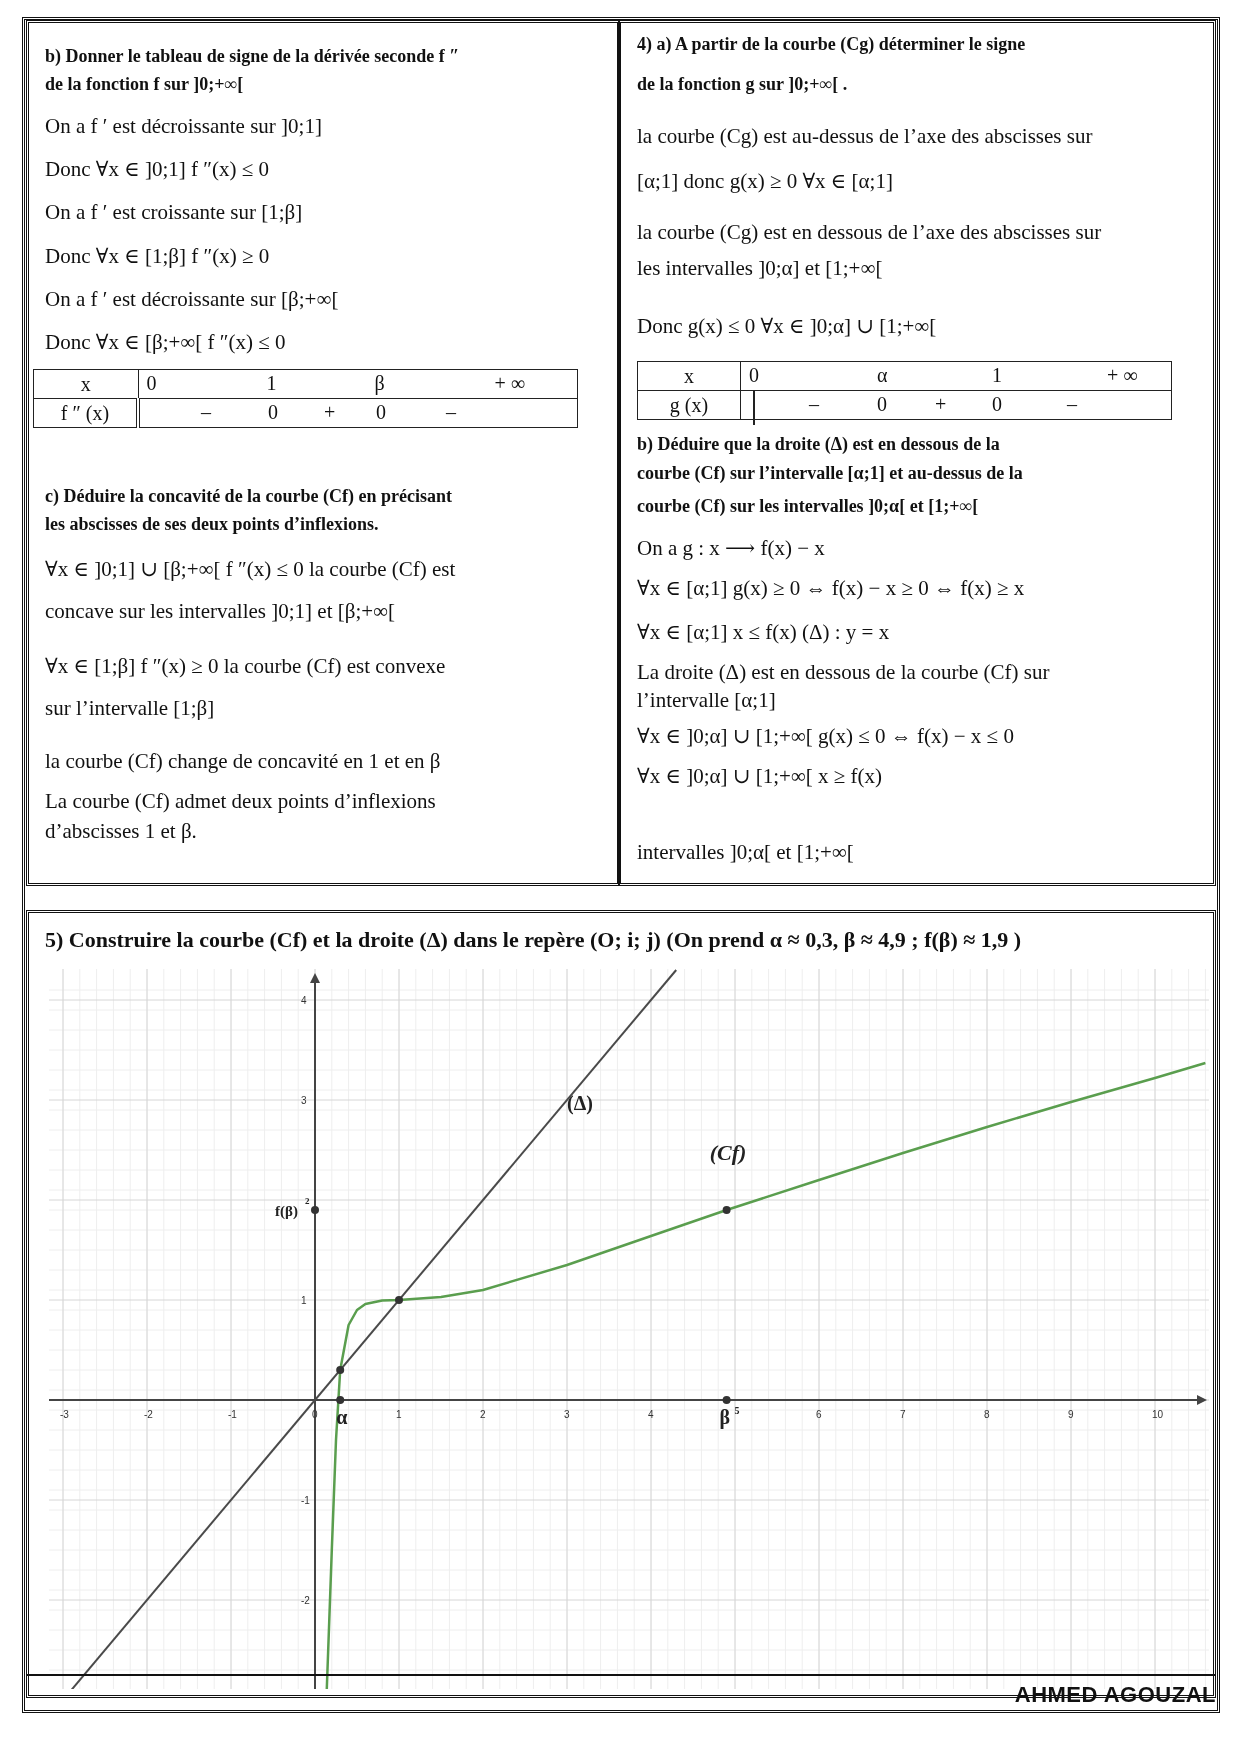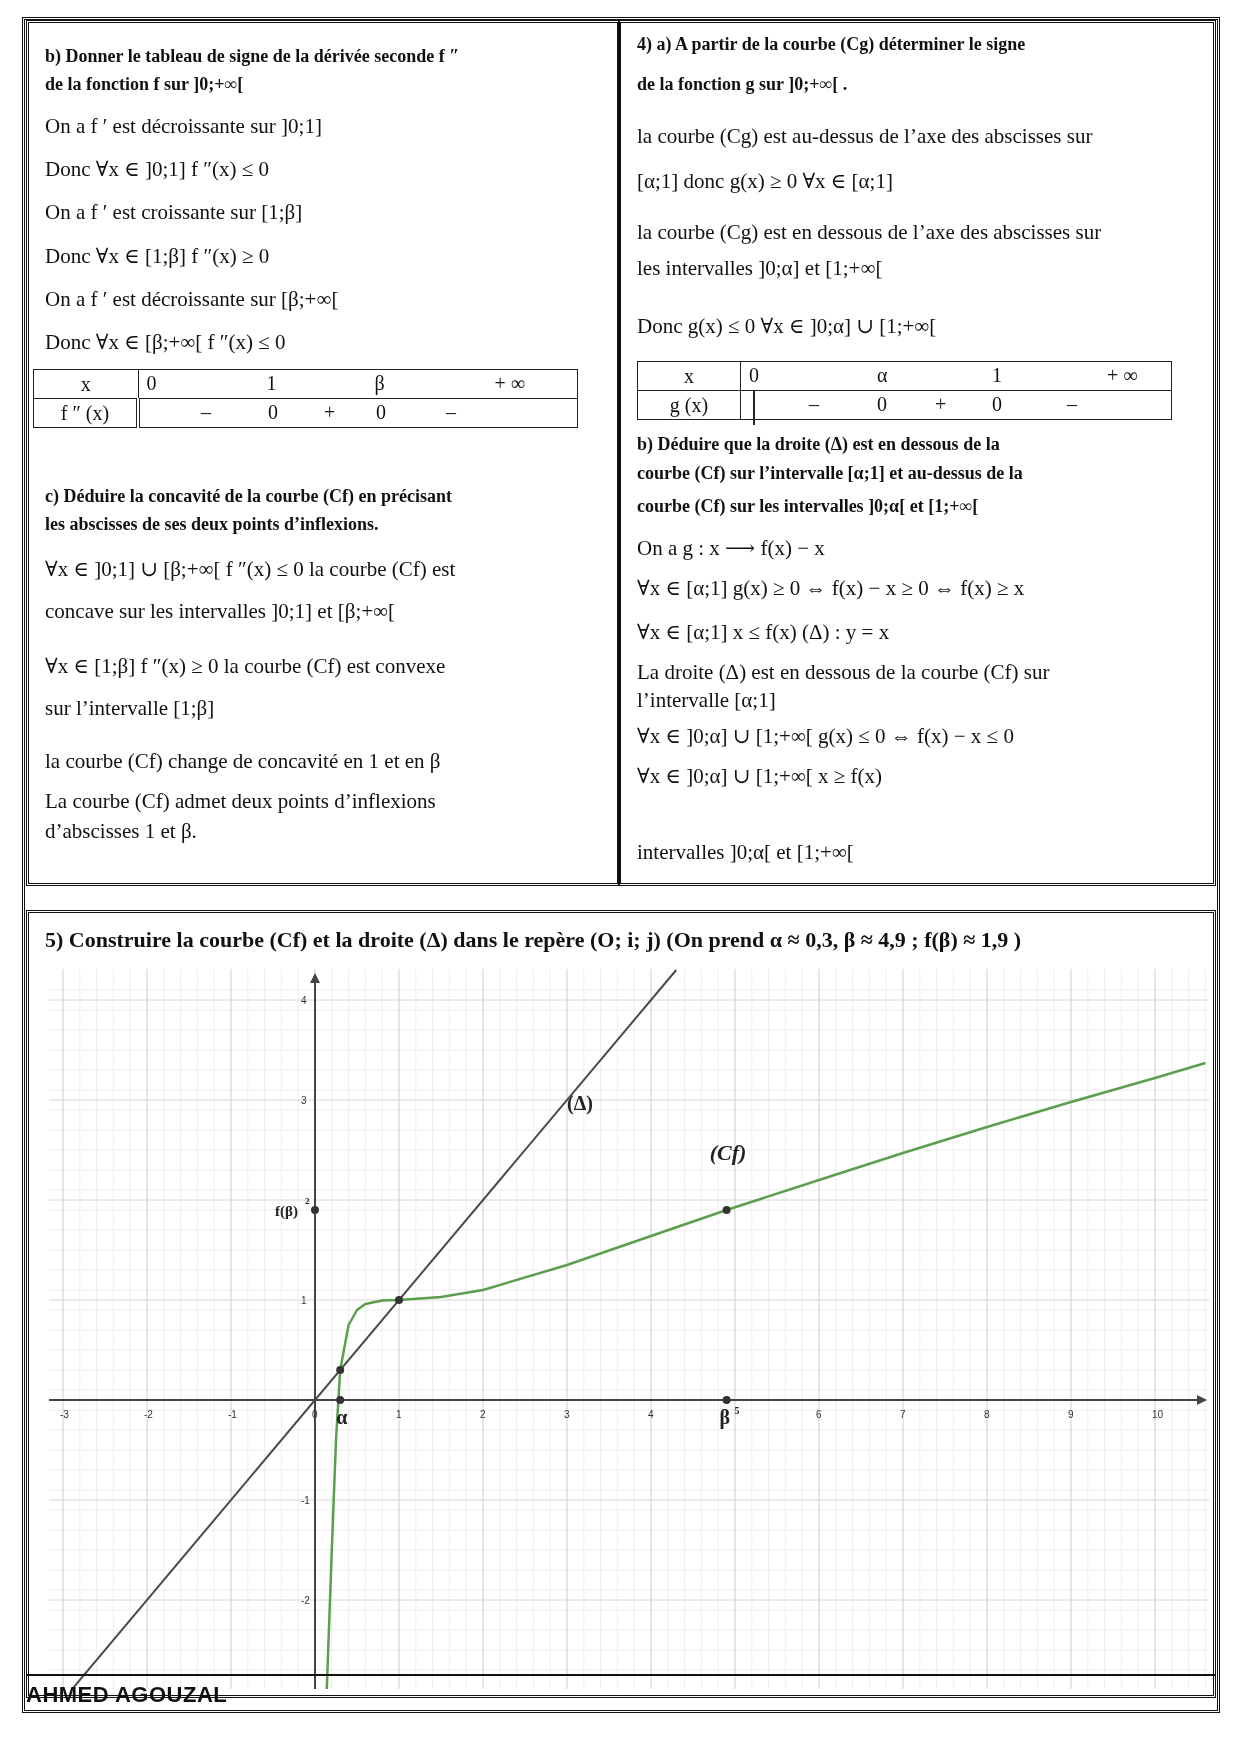--- a/index.html
+++ b/index.html
@@ -10,21 +10,21 @@
   .c-right{left:618px;top:20px;width:598px;height:866px;}
   .c-graph{left:26px;top:886px;width:1190px;height:788px;margin-top:24px;}
   .c-foot{left:26px;top:1674px;width:1190px;height:38px;border:none;border-top:2px solid #111;}
   .p{position:absolute;left:16px;right:10px;font-size:21px;line-height:26px;white-space:nowrap;}
   .q{font-weight:bold;font-size:18px;}
   table.sign{position:absolute;border-collapse:collapse;font-size:20px;}
   table.sign td{border:1.5px solid #222;height:28px;padding:0 6px;}
   table.sign td.h{text-align:center;width:90px;}
   .vals{position:relative;height:28px;}
   .vals span{position:absolute;top:2px;}
-  .foot{position:absolute;left:0;right:0;top:6px;text-align:left;font-family:"Liberation Sans","DejaVu Sans",sans-serif;font-weight:bold;font-size:22px;letter-spacing:0.5px;}
+  .foot{position:absolute;left:0;right:0;top:6px;text-align:right;font-family:"Liberation Sans","DejaVu Sans",sans-serif;font-weight:bold;font-size:22px;letter-spacing:0.5px;}
   .graph{position:absolute;left:20px;top:56px;}
 </style>
 </head>
 <body>
 
 <div class="frame"></div>
 
 <div class="cell c-left">
   <div class="p q" style="top:20px">b) Donner le tableau de signe de la dérivée seconde f ″</div>
   <div class="p q" style="top:48px">de la fonction f sur ]0;+∞[</div>

